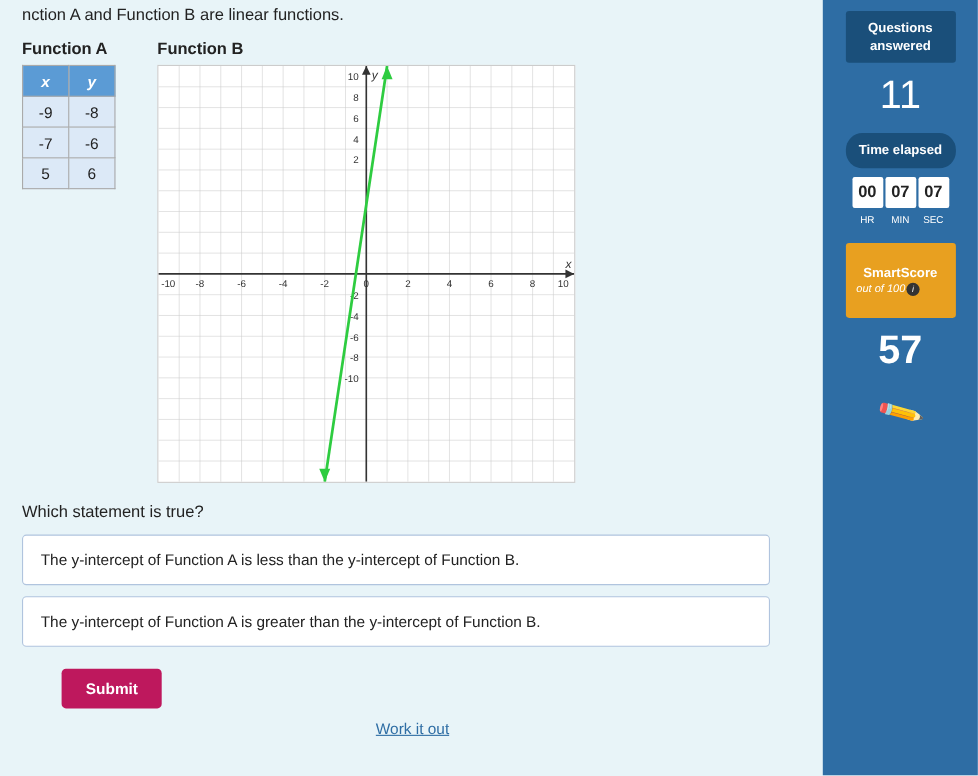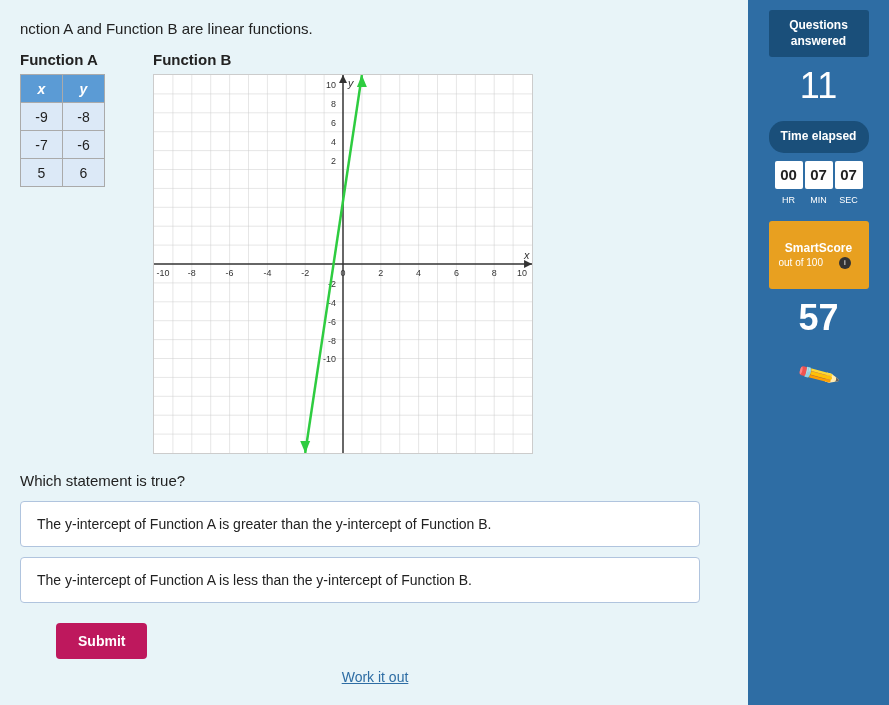--- a/index.html
+++ b/index.html
@@ -6,33 +6,33 @@
     body {
       font-family: Arial, sans-serif;
       background: #e8f4f8;
       width: 889px;
       min-height: 705px;
       position: relative;
       overflow: hidden;
     }
 
     .main-content {
-      padding: 20px 30px 20px 20px;
+      padding: 5px 30px 20px 20px;
       max-width: 760px;
     }
 
     .intro-text {
       font-size: 15px;
       color: #222;
       margin-bottom: 14px;
     }
 
     .functions-container {
       display: flex;
-      gap: 48px;
+      gap: 38px;
       align-items: flex-start;
       margin-bottom: 18px;
     }
 
     .function-a {
       display: flex;
       flex-direction: column;
     }
 
     .function-label {
@@ -213,21 +213,22 @@
       width: 100px;
       line-height: 1.3;
       margin-bottom: 8px;
     }
 
     .smart-score-out {
       font-size: 10px;
       font-weight: normal;
       display: flex;
       align-items: center;
-      gap: 16px;
+      gap: 1px;
+      font-style: italic;
     }
 
     .info-circle {
       display: inline-block;
       width: 12px;
       height: 12px;
       background: #333;
       border-radius: 50%;
       color: white;
       font-size: 8px;
@@ -372,22 +373,22 @@
 
           <polygon points="209,0 204,12 214,12" fill="#2ecc40"></polygon>
         </svg>
       </div>
     </div>
   </div>
 
   <p class="question-text">Which statement is true?</p>
 
   <div id="answers-container">
+      <div class="answer-option">The y-intercept of Function A is less than the y-intercept of Function B.</div>
       <div class="answer-option">The y-intercept of Function A is greater than the y-intercept of Function B.</div>
-      <div class="answer-option">The y-intercept of Function A is less than the y-intercept of Function B.</div>
     </div>
 
   <button class="submit-btn">Submit</button>
 
   <p class="work-it-out">Work it out</p>
 </div>
 
 <div class="sidebar">
   <div class="questions-answered-label">Questions answered</div>
   <div class="questions-count">11</div>

